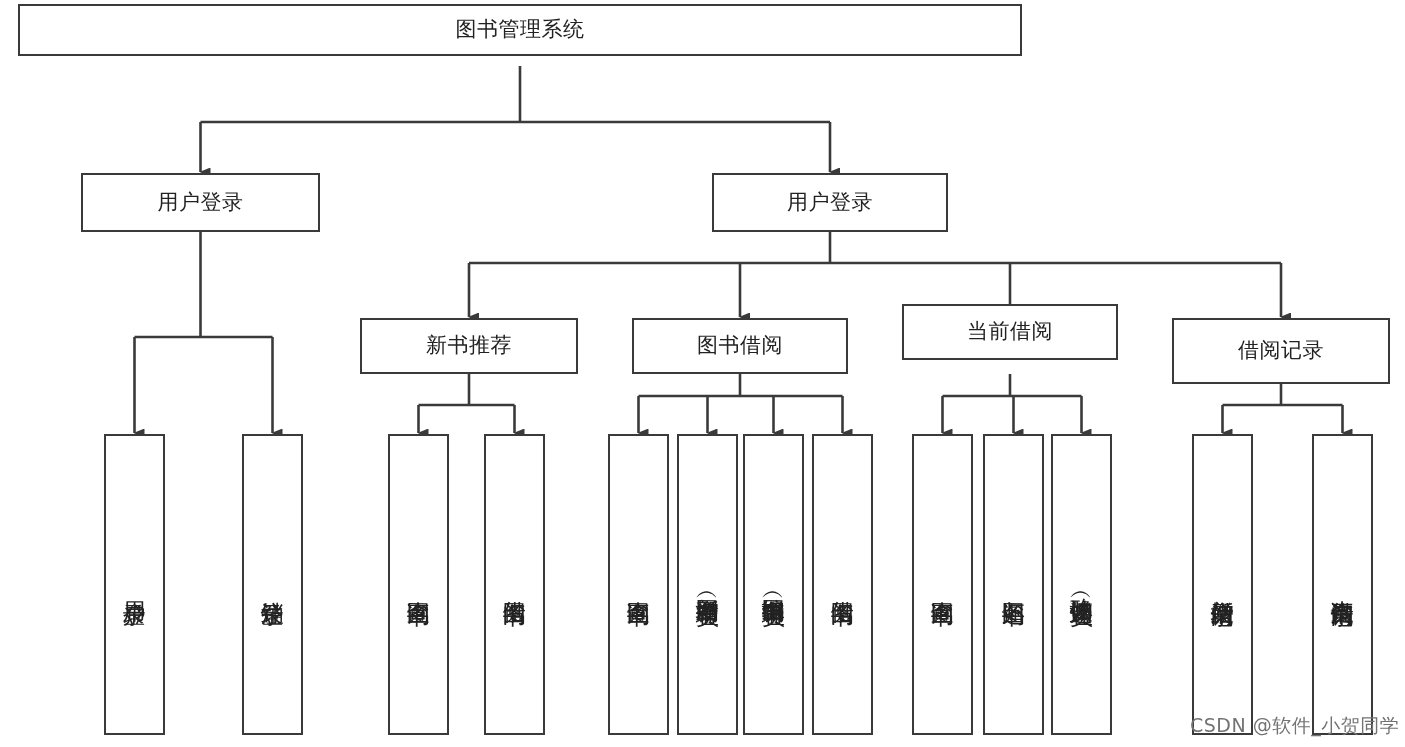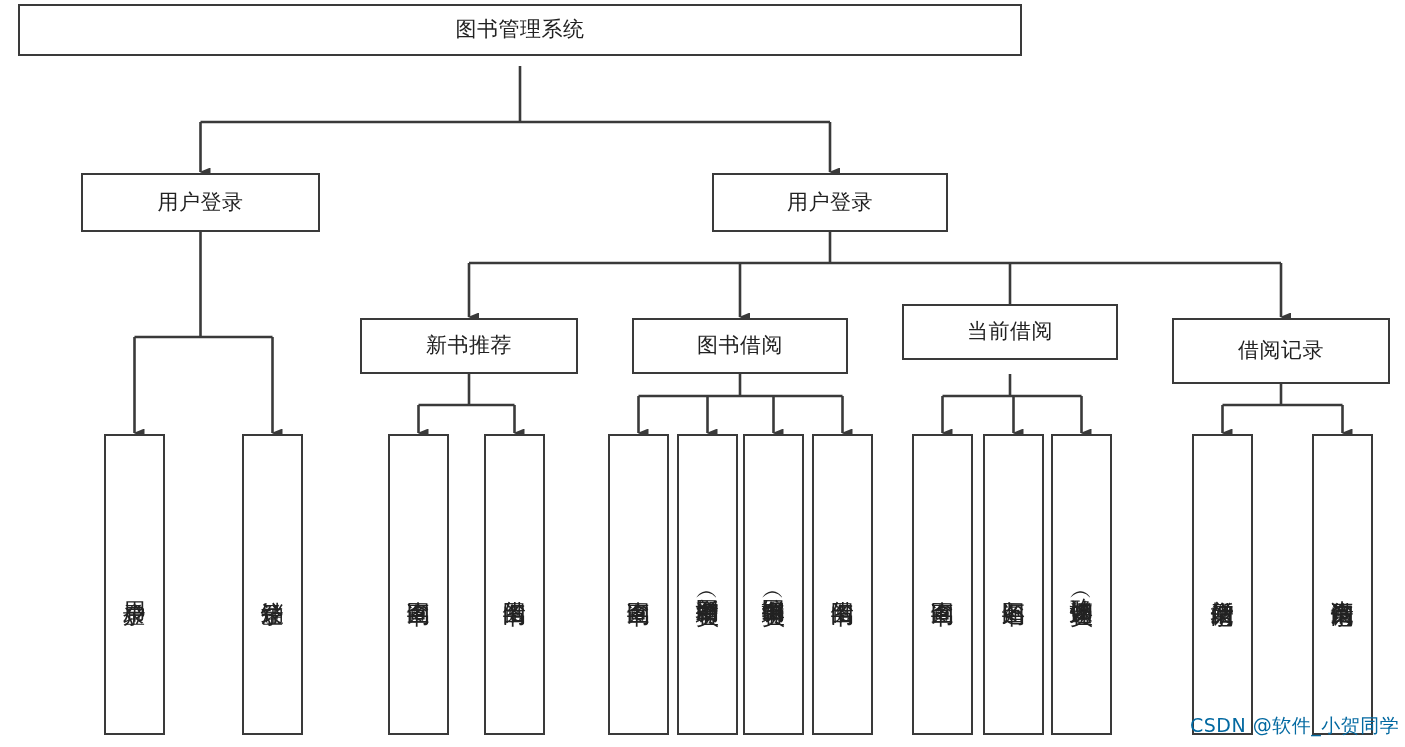--- a/index.html
+++ b/index.html
@@ -53,21 +53,21 @@
     text-orientation: upright;
     font-size: 23px;
     line-height: 1.42;
     letter-spacing: 1px;
     text-align: center;
     white-space: nowrap;
   }
   .watermark {
     position: absolute;
     font-size: 19px;
-    color: #0369a1;
+    color: #737373;
     white-space: nowrap;
     letter-spacing: 0.5px;
     user-select: none;
   }
 </style>
 </head>
 <body>
 
 <div id="diagram-canvas">
 

